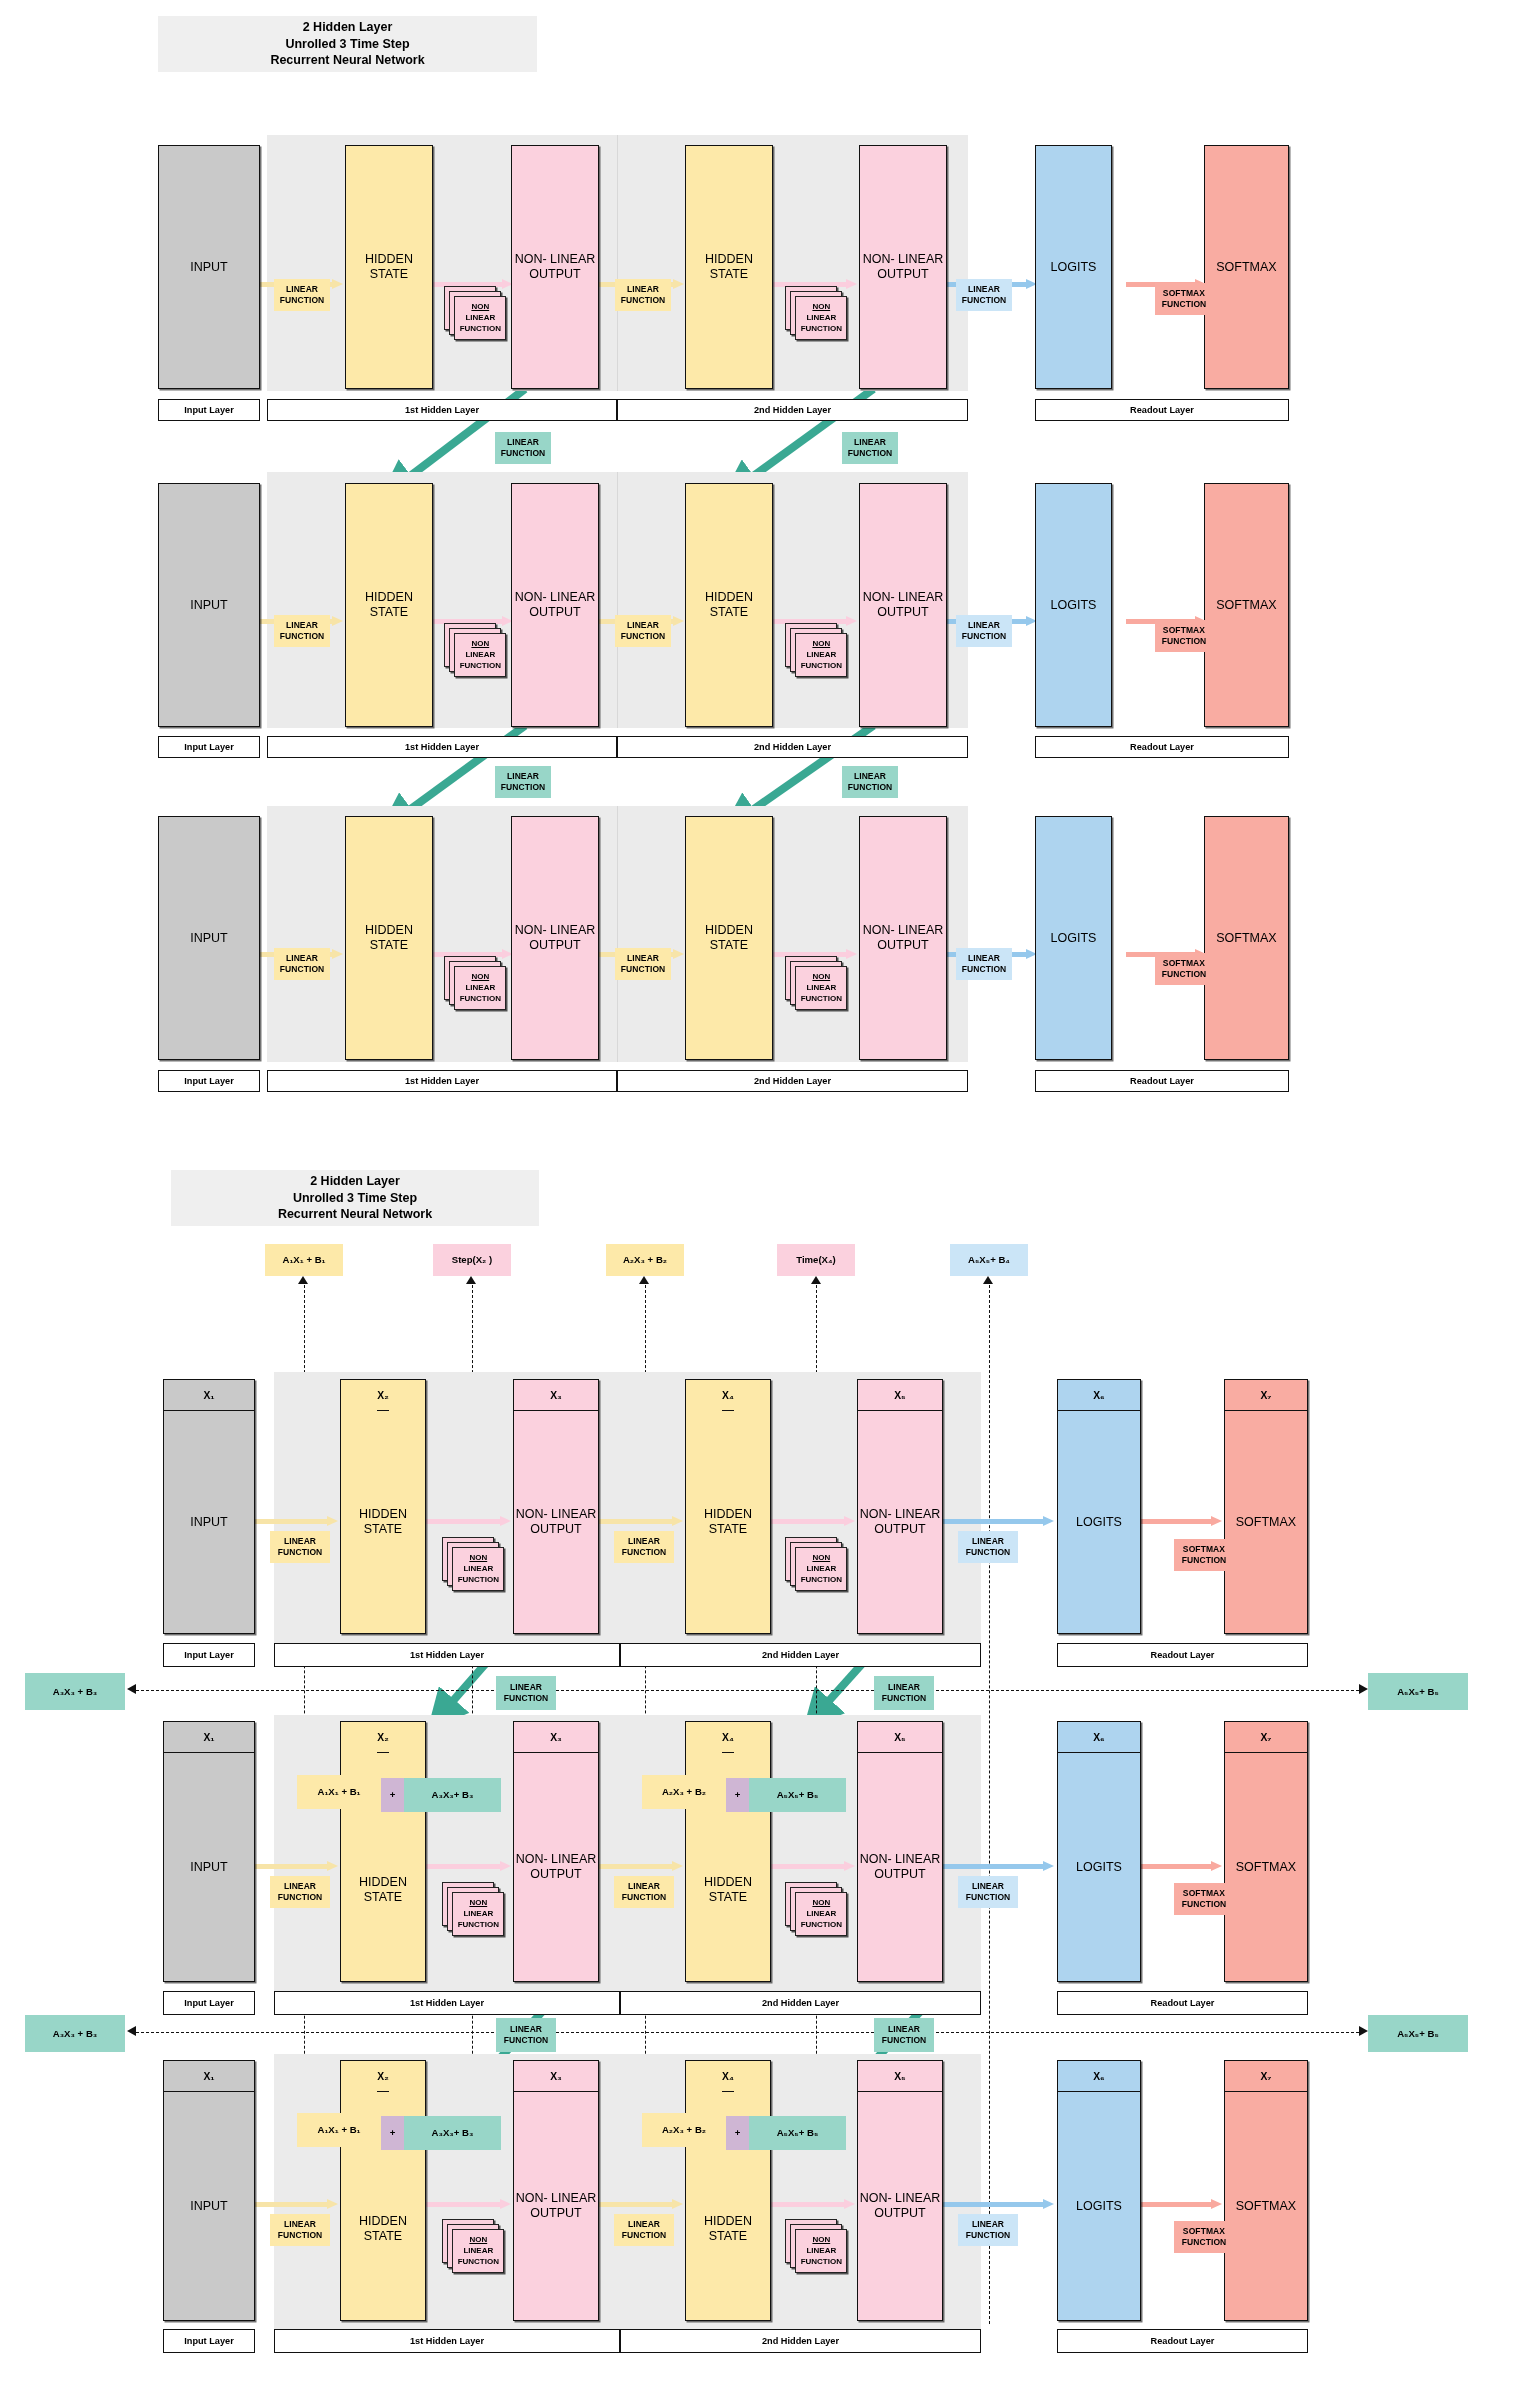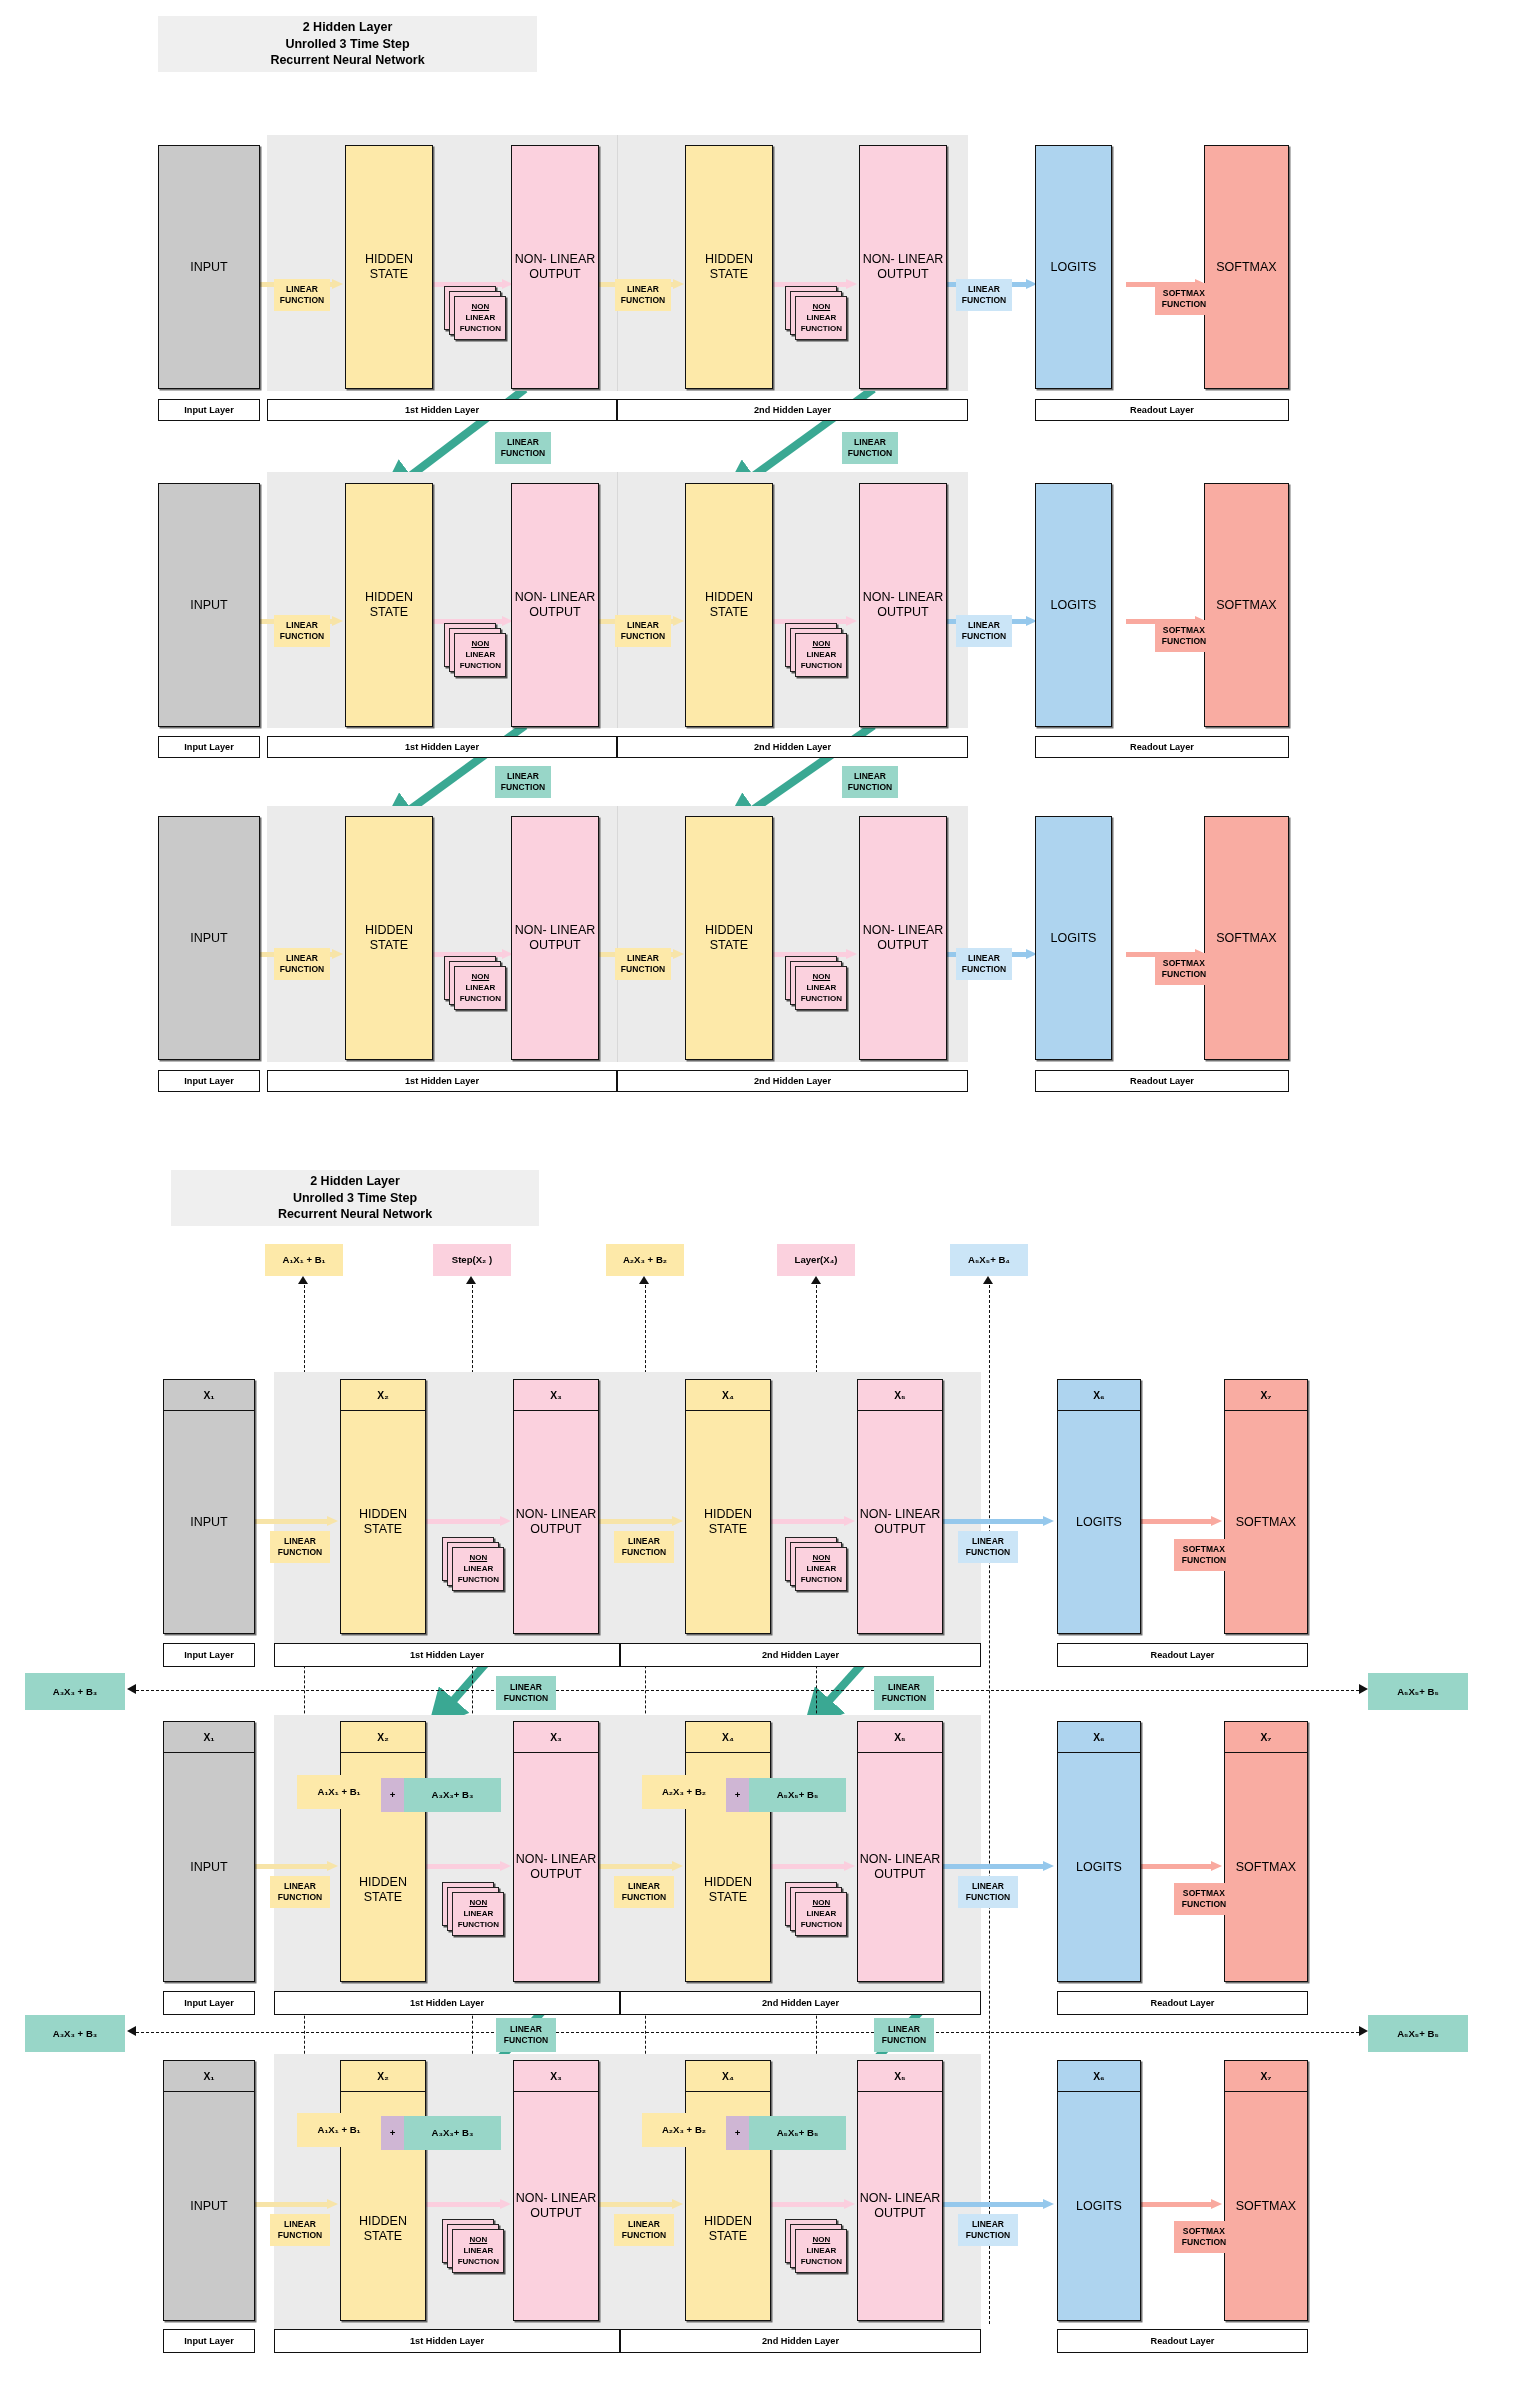--- a/index.html
+++ b/index.html
@@ -43,21 +43,21 @@
   .blk .body{
     flex:1 1 auto;
     display:flex; align-items:center; justify-content:center;
     text-align:center;
     font-size:12.5px; line-height:1.18;
     padding:0 1.5px;
   }
 
   
   .c-input { background:#c9c9c9; }
-  .c-hidden{ background:#fde9a9; }
+  .c-hidden{ background:#fde9a9;align-items:center; }
   .c-nonlin{ background:#fbd1de; }
   .c-logits{ background:#aed4ef; }
   .c-soft  { background:#f9aca2; }
 
   
   .chip{
     display:flex; align-items:center; justify-content:center;
     text-align:center;
     font-size:8.5px; font-weight:bold; line-height:1.25;
     letter-spacing:0.1px;
@@ -509,21 +509,21 @@
       <span>Step(X₂ )</span>
     </div>
   <div class="abs tri-up" style="left:466px; top:1276px;"></div>
 
   <div class="abs formula chip-yellow" style="left:606px; top:1244px; width:78px; height:32px;">
       <span>A₂X₃ + B₂</span>
     </div>
   <div class="abs tri-up" style="left:639px; top:1276px;"></div>
 
   <div class="abs formula chip-pink" style="left:777px; top:1244px; width:78px; height:32px;">
-      <span>Layer(X₄)</span>
+      <span>Time(X₄)</span>
     </div>
   <div class="abs tri-up" style="left:811px; top:1276px;"></div>
 
   <div class="abs formula chip-blue" style="left:950px; top:1244px; width:78px; height:32px;">
       <span>A₅X₅+ B₄</span>
     </div>
   <div class="abs tri-up" style="left:983px; top:1276px;"></div>
 
   <div class="abs band" style="left:274px; top:1372px; width:707px; height:276px;"></div>
 

